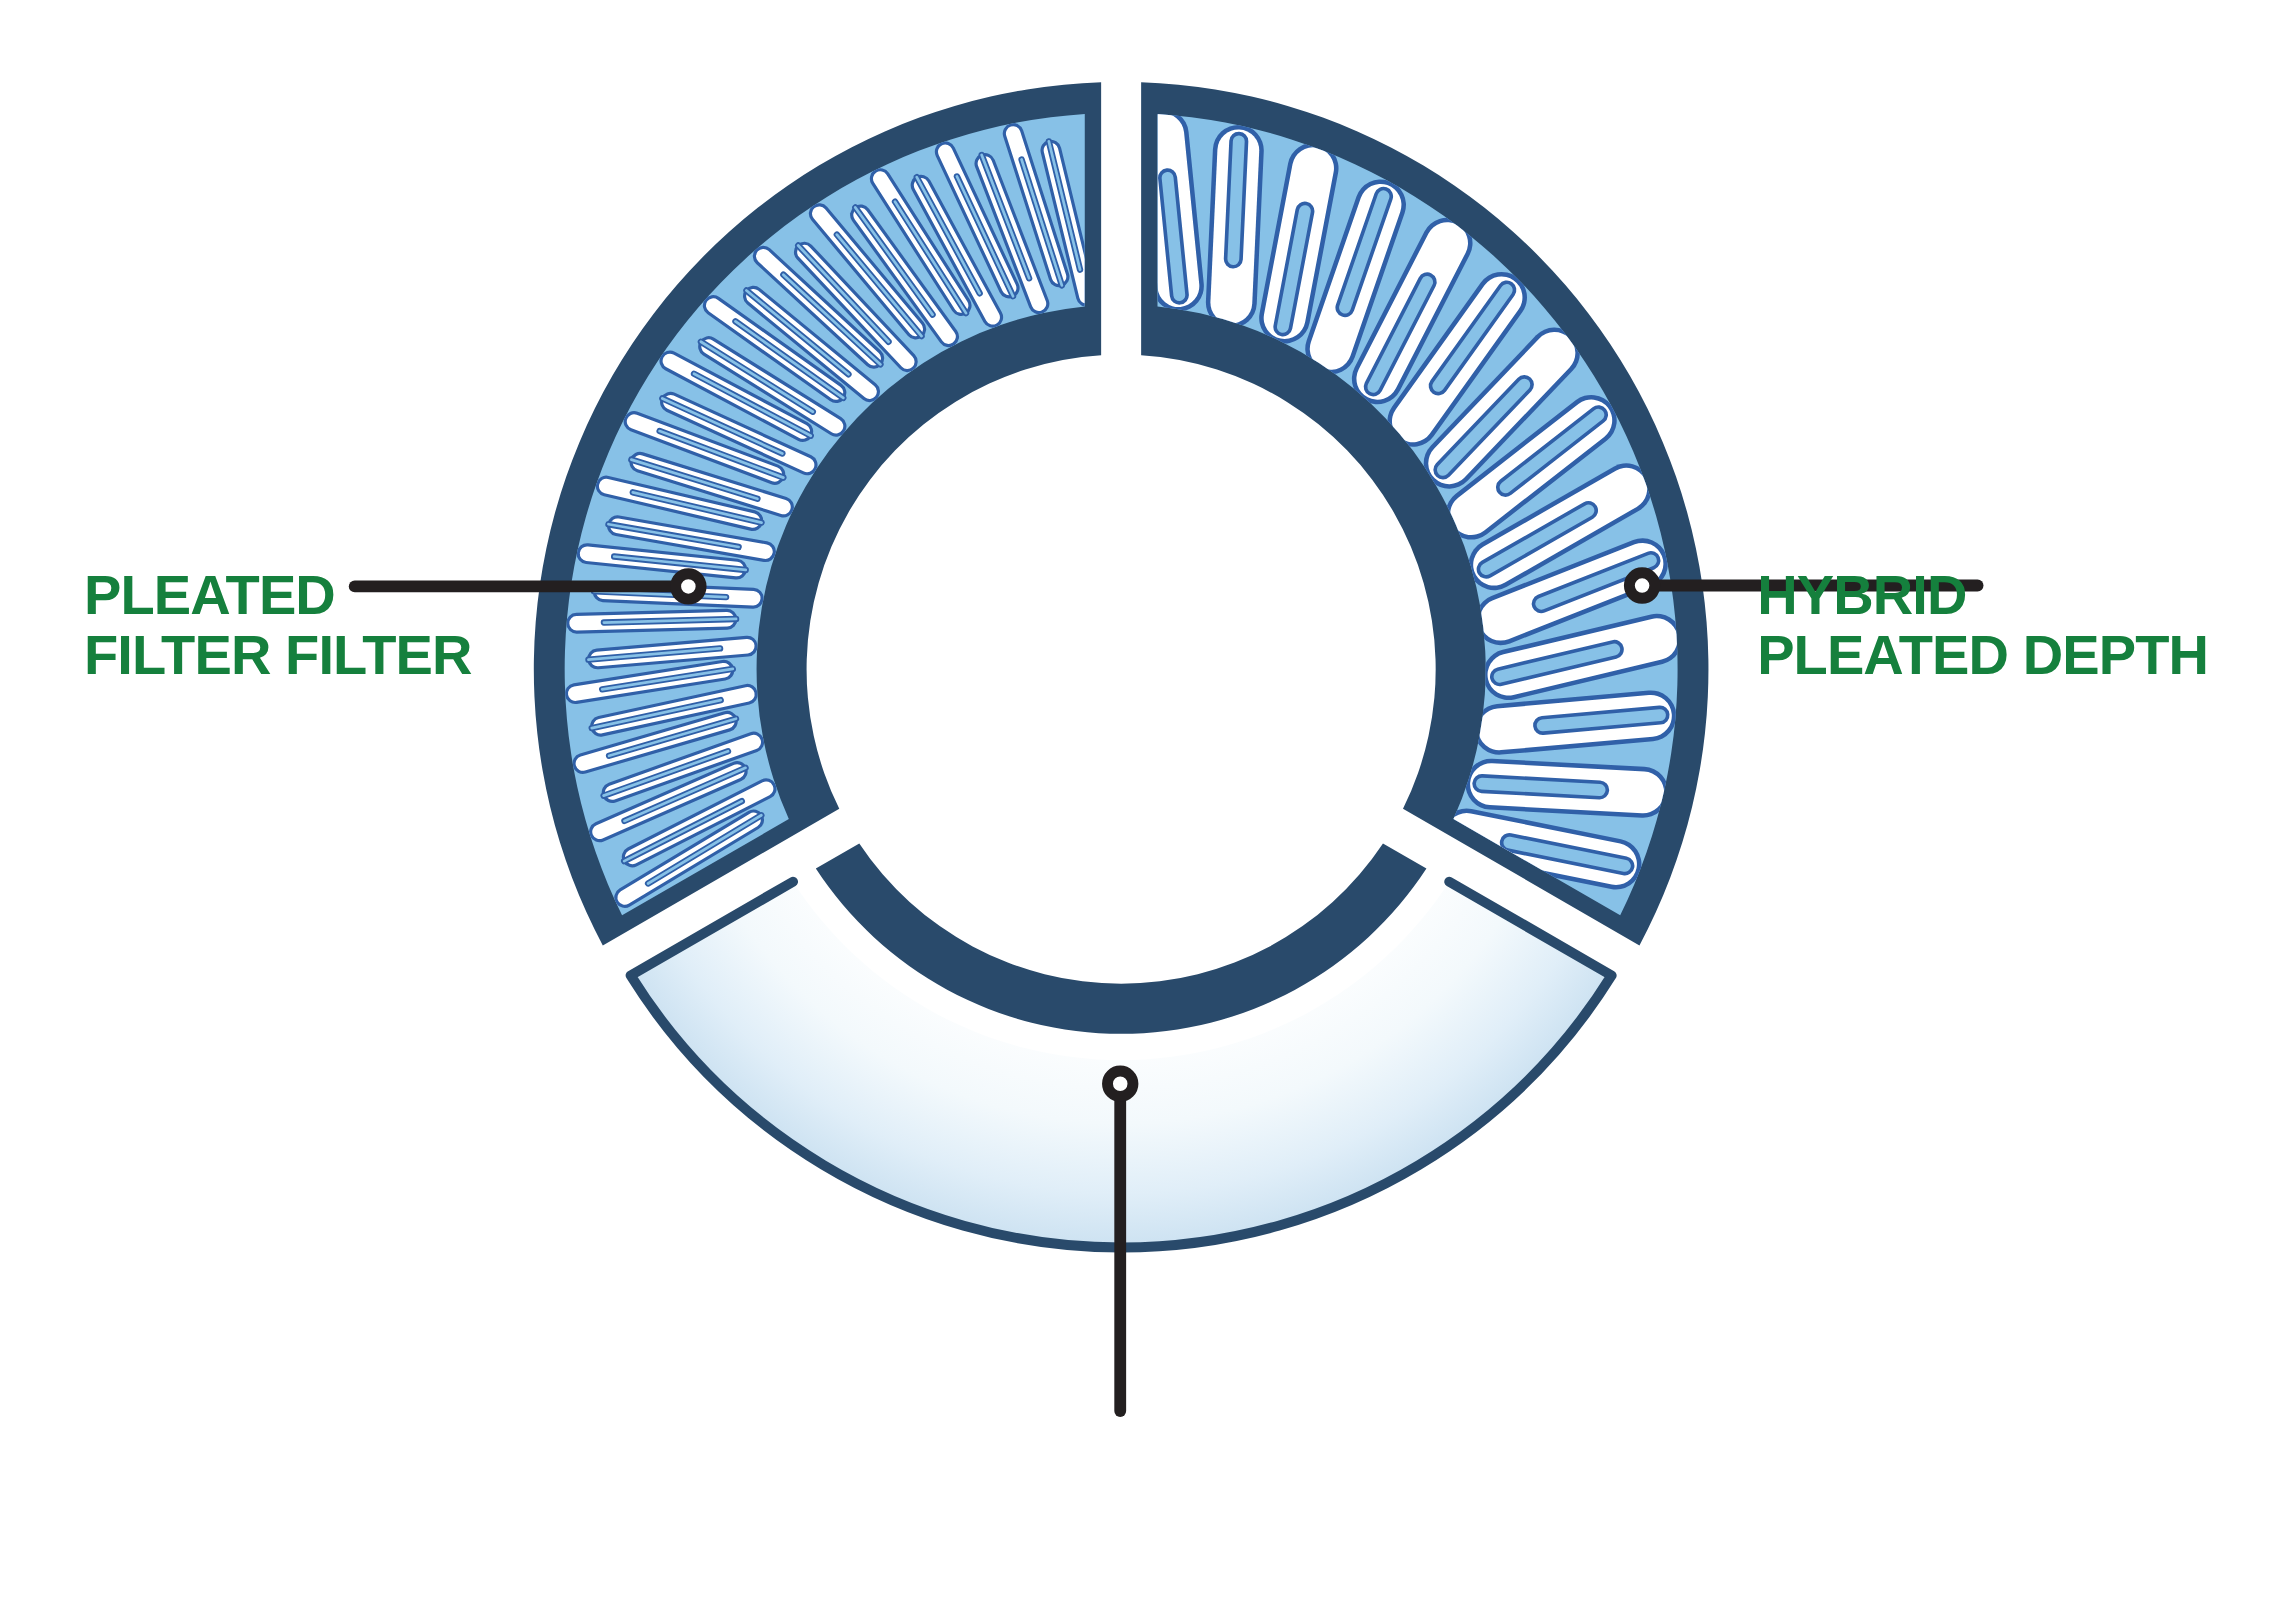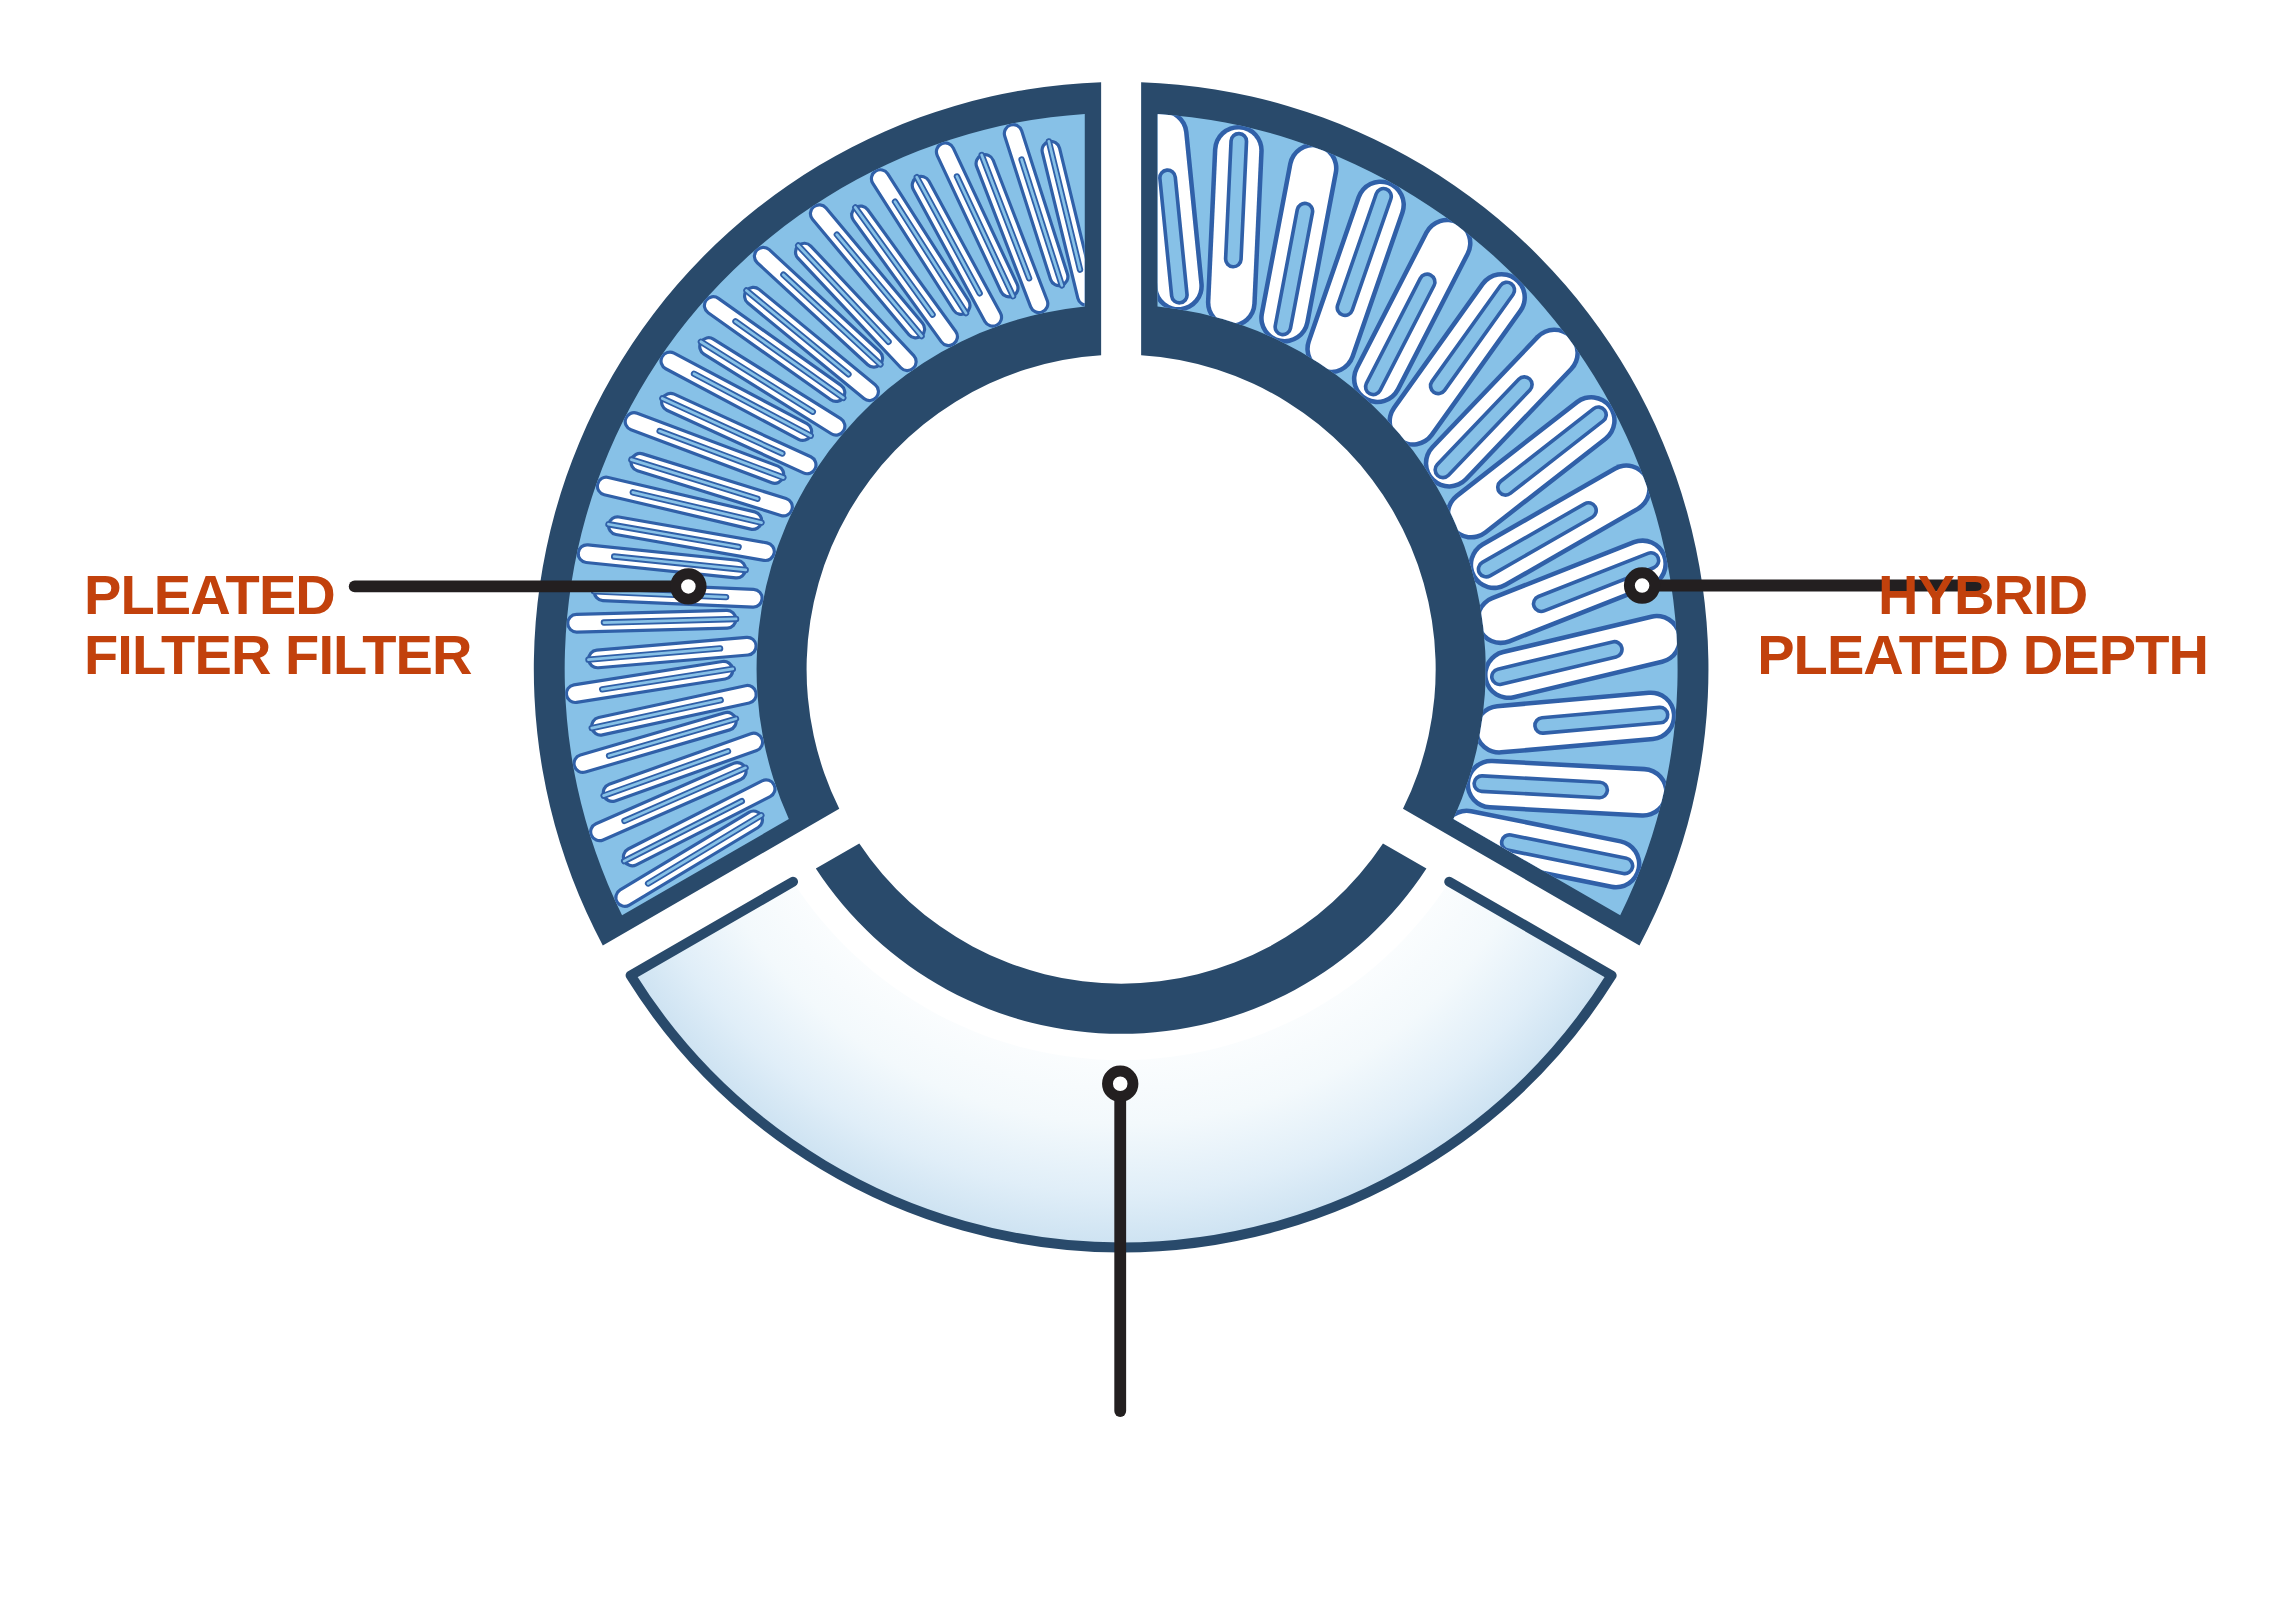--- a/index.html
+++ b/index.html
@@ -19,26 +19,26 @@
     position: absolute;
     left: 0;
     top: 0;
   }
   .callout-label {
     position: absolute;
     font-weight: bold;
     font-size: 56px;
     line-height: 60px;
     letter-spacing: -0.9px;
-    color: #c2410c;
+    color: #15803d;
     white-space: nowrap;
   }
   .callout-label span { display: block; }
   .label-left   { left: 84px;  top: 565px; text-align: left; }
-  .label-right  { right: 87px; top: 565px; text-align: center; }
+  .label-right  { right: 87px; top: 565px; text-align: left; }
   .label-bottom { left: 939px; top: 1413px; width: 364px; text-align: center; }
 </style>
 </head>
 <body>
 
 <div class="stage">
 
   <svg id="diagram" width="2295" height="1612" viewBox="0 0 2524 1773">
     <defs>
       <radialGradient id="gDepth" gradientUnits="userSpaceOnUse" cx="1233" cy="736" r="641">

